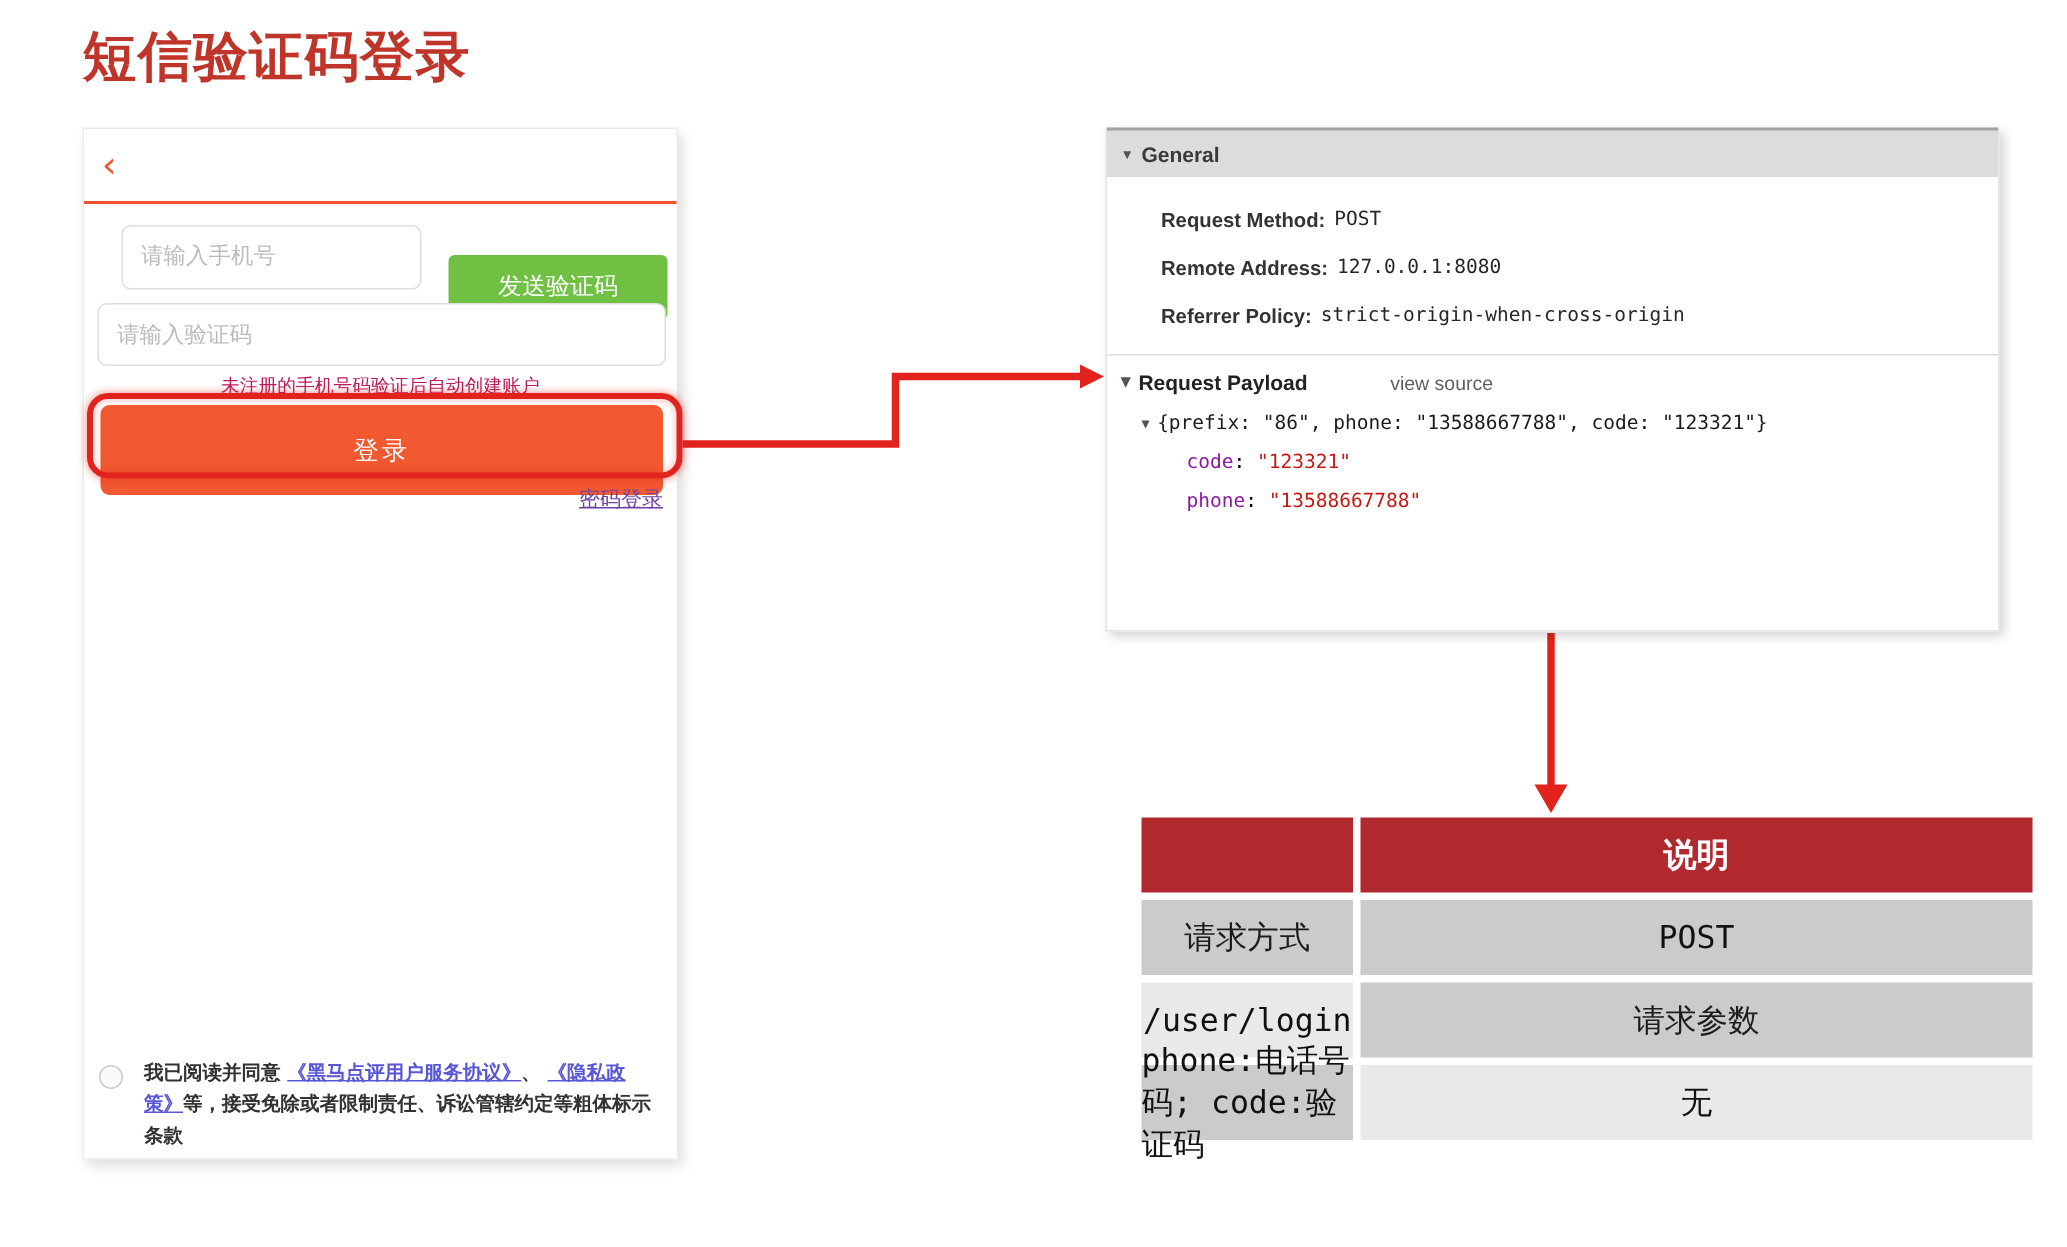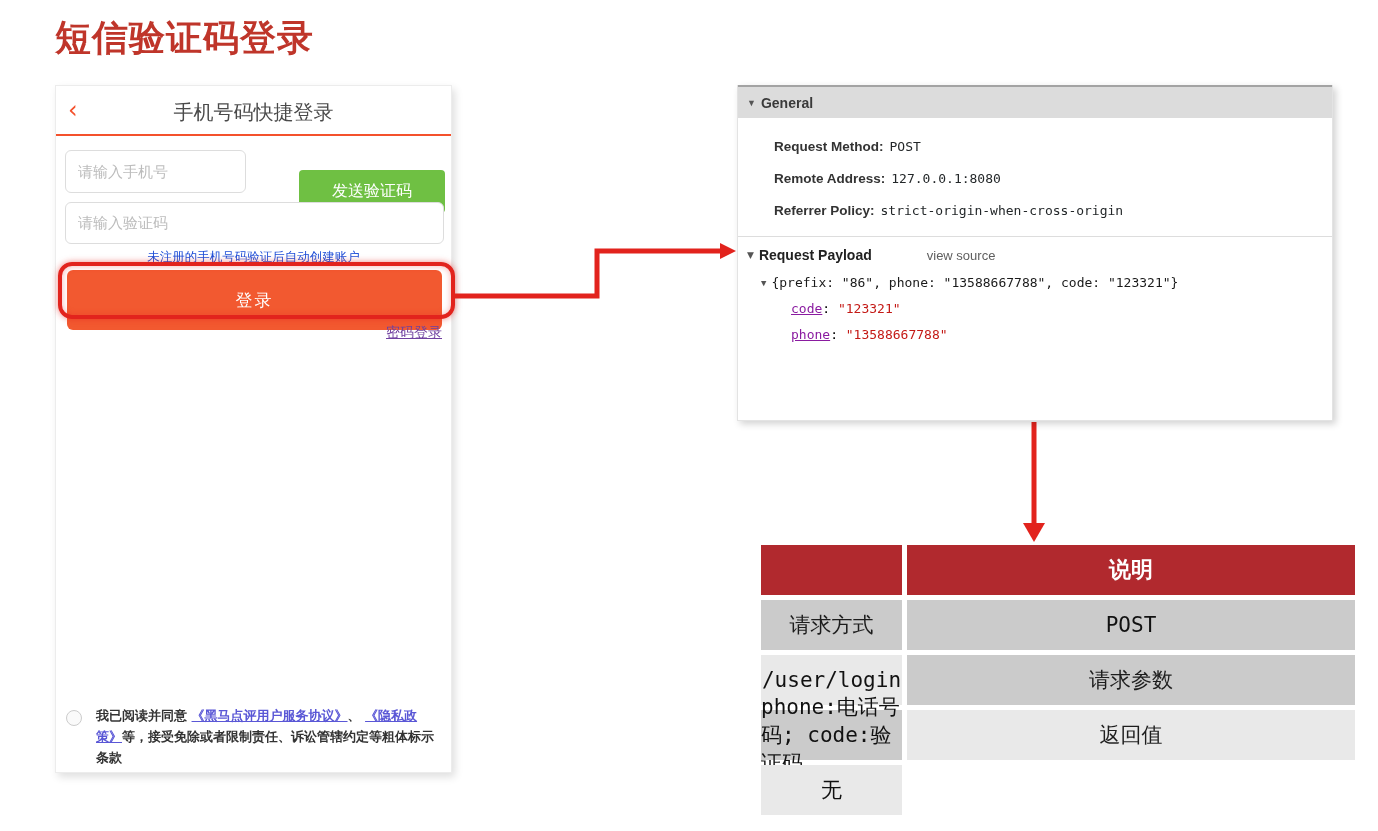--- a/index.html
+++ b/index.html
@@ -16,27 +16,27 @@
            border:1px solid #ececec; box-shadow:3px 4px 8px rgba(0,0,0,.13); }
   #phone-header { position:relative; height:50px; border-bottom:2px solid #f4512c; }
   #back-chevron { position:absolute; left:12px; top:11px; font-size:24px;
                   color:#f4512c; line-height:26px; cursor:pointer; }
   #phone-title { position:absolute; width:100%; text-align:center; top:13px;
                  font-family:"DejaVu Serif", serif; font-size:20px; color:#4a4a4a; }
   .inp { position:absolute; border:1px solid #ddd; border-radius:6px;
          font-size:15px; color:#333; padding:0 12px; outline:none;
          font-family:"DejaVu Sans", sans-serif; }
   .inp::placeholder { color:#bcbcbc; }
-  #phone-input { left:9px; top:64px; width:181px; height:43px; }
+  #phone-input { left:25px; top:64px; width:200px; height:43px;font-family:Liberation Serif, serif; }
   #send-code-btn { position:absolute; left:243px; top:64px; width:146px; height:43px;
                    background:#6fc043; color:#fff; font-size:16px; border:none;
                    border-radius:4px; cursor:pointer;margin-top:20px; }
   #code-input { left:9px; top:116px; width:379px; height:42px; }
   #hint { position:absolute; top:163px; width:100%; text-align:center;
-          font-size:12.5px; color:#1d4ed8; }
+          font-size:12.5px; color:#be185d; }
   #login-btn { position:absolute; left:11px; top:184px; width:375px; height:60px;
                background:#f25930; color:#fff; font-size:17px; border:none;
                border-radius:6px; cursor:pointer; letter-spacing:2px; }
   #pwd-login { position:absolute; top:238px; right:9px; font-size:14px;
                color:#7040a0; text-decoration:underline; cursor:pointer; }
   #agreement { position:absolute; left:8px; right:16px; top:620px; }
   #agree-radio { position:absolute; left:2px; top:4px; width:16px; height:16px;
                  border:1px solid #ccc; border-radius:50%; background:#fafafa; }
   #agree-text { margin-left:32px; font-size:13px; line-height:1.6; color:#333;
                 font-weight:600; }
@@ -70,42 +70,41 @@
   #dt-payload { padding:10px 0 0 9px; }
   #payload-title-row { display:flex; align-items:center; }
   #payload-title { font-weight:bold; color:#222;
                    font-family:"Liberation Sans", sans-serif; font-size:14px; }
   #view-source { margin-left:55px; color:#5f5f5f; font-size:13px; cursor:pointer;
                  font-family:"Liberation Sans", sans-serif; }
   #payload-summary { margin:12px 0 0 14px; font-family:"DejaVu Sans Mono", monospace;
                      font-size:13px; color:#1b1b1b; display:flex; align-items:center; }
   .pl-entry { margin:11px 0 0 44px; font-family:"DejaVu Sans Mono", monospace;
               font-size:13px; }
-  .pl-key { color:#8a1ba0;text-decoration:underline; }
+  .pl-key { color:#8a1ba0; }
   .pl-val { color:#c41a16; }
 
   
   #spec-table { left:737px; top:545px; width:594px; display:grid;
                 grid-template-columns:141px 448px; gap:5px;margin-left:24px; }
   .cell { height:50px; display:flex; align-items:center; justify-content:center; }
   .th { background:#b1292e; color:#fff; font-weight:bold; font-size:22px; }
   .c-label { font-size:21px; color:#1d1d1d; }
   .c-value { font-family:"DejaVu Sans Mono", monospace; font-size:21px; color:#111; }
   .row-dark { background:#cbcbcb; }
   .row-light { background:#e9e9e9; }
 </style>
 </head>
 <body>
 
 <div id="page-title" class="abs">短信验证码登录</div>
 
 <div id="phone" class="abs">
   <div id="phone-header">
     <span id="back-chevron">‹</span>
-    <div id="phone-title">手机号码快捷登录</div>
   </div>
   <input id="phone-input" class="inp" type="text" placeholder="请输入手机号" style="">
   <button id="send-code-btn">发送验证码</button>
   <input id="code-input" class="inp" type="text" placeholder="请输入验证码" style="">
   <div id="hint">未注册的手机号码验证后自动创建账户</div>
   <button id="login-btn">登录</button>
   <span id="pwd-login">密码登录</span>
   <div id="agreement">
     <span id="agree-radio"></span>
     <div id="agree-text">
@@ -170,15 +169,14 @@
   <div class="cell th">说明</div>
 
   <div class="cell row-dark c-label">请求方式</div>
   <div class="cell row-dark c-value">POST</div>
 
   <div class="cell row-light c-value">/user/login</div>
 
   <div class="cell row-dark c-label">请求参数</div>
   <div class="cell row-dark c-value">phone:电话号码; code:验证码</div>
 
-  <div class="cell row-light c-label">返回值</div>
   <div class="cell row-light c-value">无</div>
 </div>
 
 </body></html>

